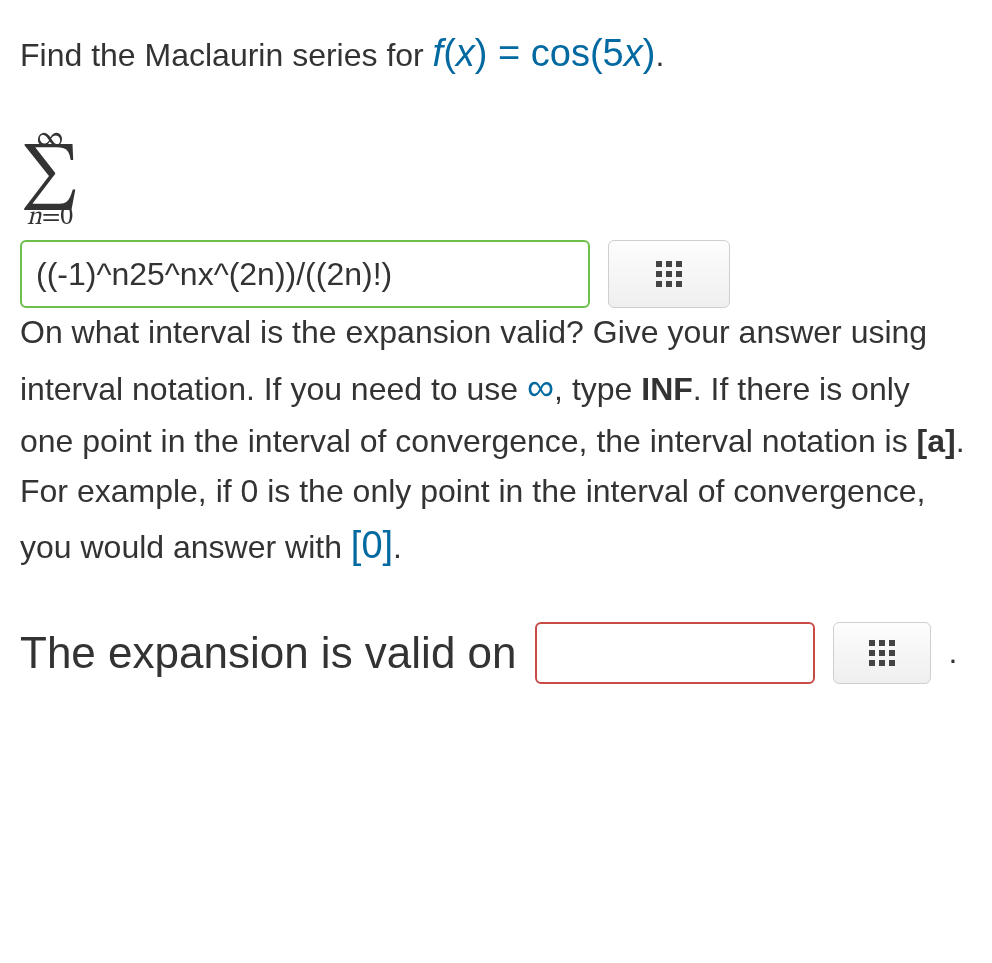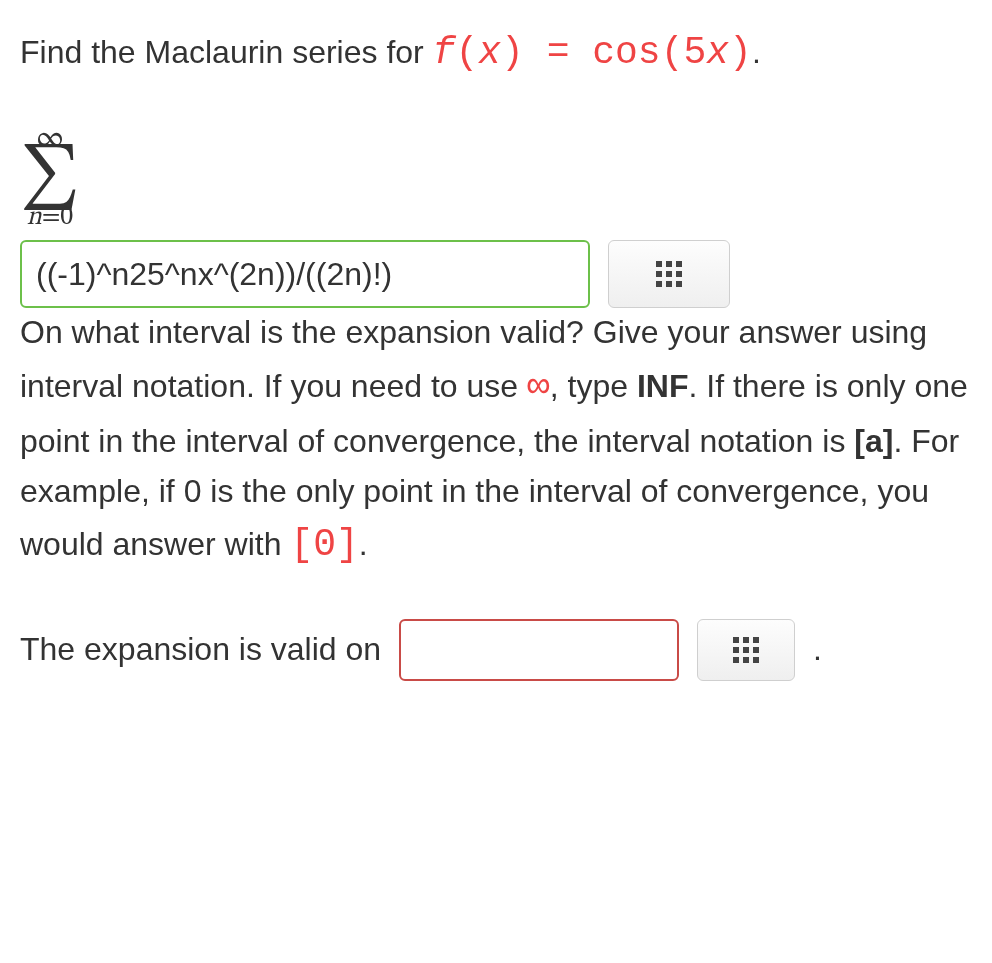--- a/index.html
+++ b/index.html
@@ -31,23 +31,23 @@
   
   .eqblock {
     margin-top: 40px;
   }
   .eqline {
     display: flex;
     align-items: center;
     gap: 12px;
   }
   .mtext {
-    font-family: Liberation Mono, monospace;
+    font-family: Liberation Sans, sans-serif;
     font-size: 38px;
-    color: #ef4444;
+    color: #0369a1;
   }
   .sigma-wrap {
     display: inline-flex;
     flex-direction: column;
     align-items: center;
     line-height: 1;
   }
   .sigma-top {
     font-family: "STIX Two Math","Cambria Math","Latin Modern Math","Times New Roman",serif;
     font-size: 30px;
@@ -123,21 +123,21 @@
   .dotgrid span {
     width: 6px; height: 6px; background: #444;
   }
 
   .inline-row {
     display: flex;
     align-items: center;
     gap: 18px;
   }
   .inline-row .label {
-    font-size: 32px;
+    font-size: 44px;
   }
   .period { font-size: 32px; }
 </style>
 </head>
 <body>
 
 <div class="page">
 
   <p class="prompt">Find the Maclaurin series for <span class="mtext"><i>f</i>(<i>x</i>) = cos(5<i>x</i>)</span>.</p>
 

